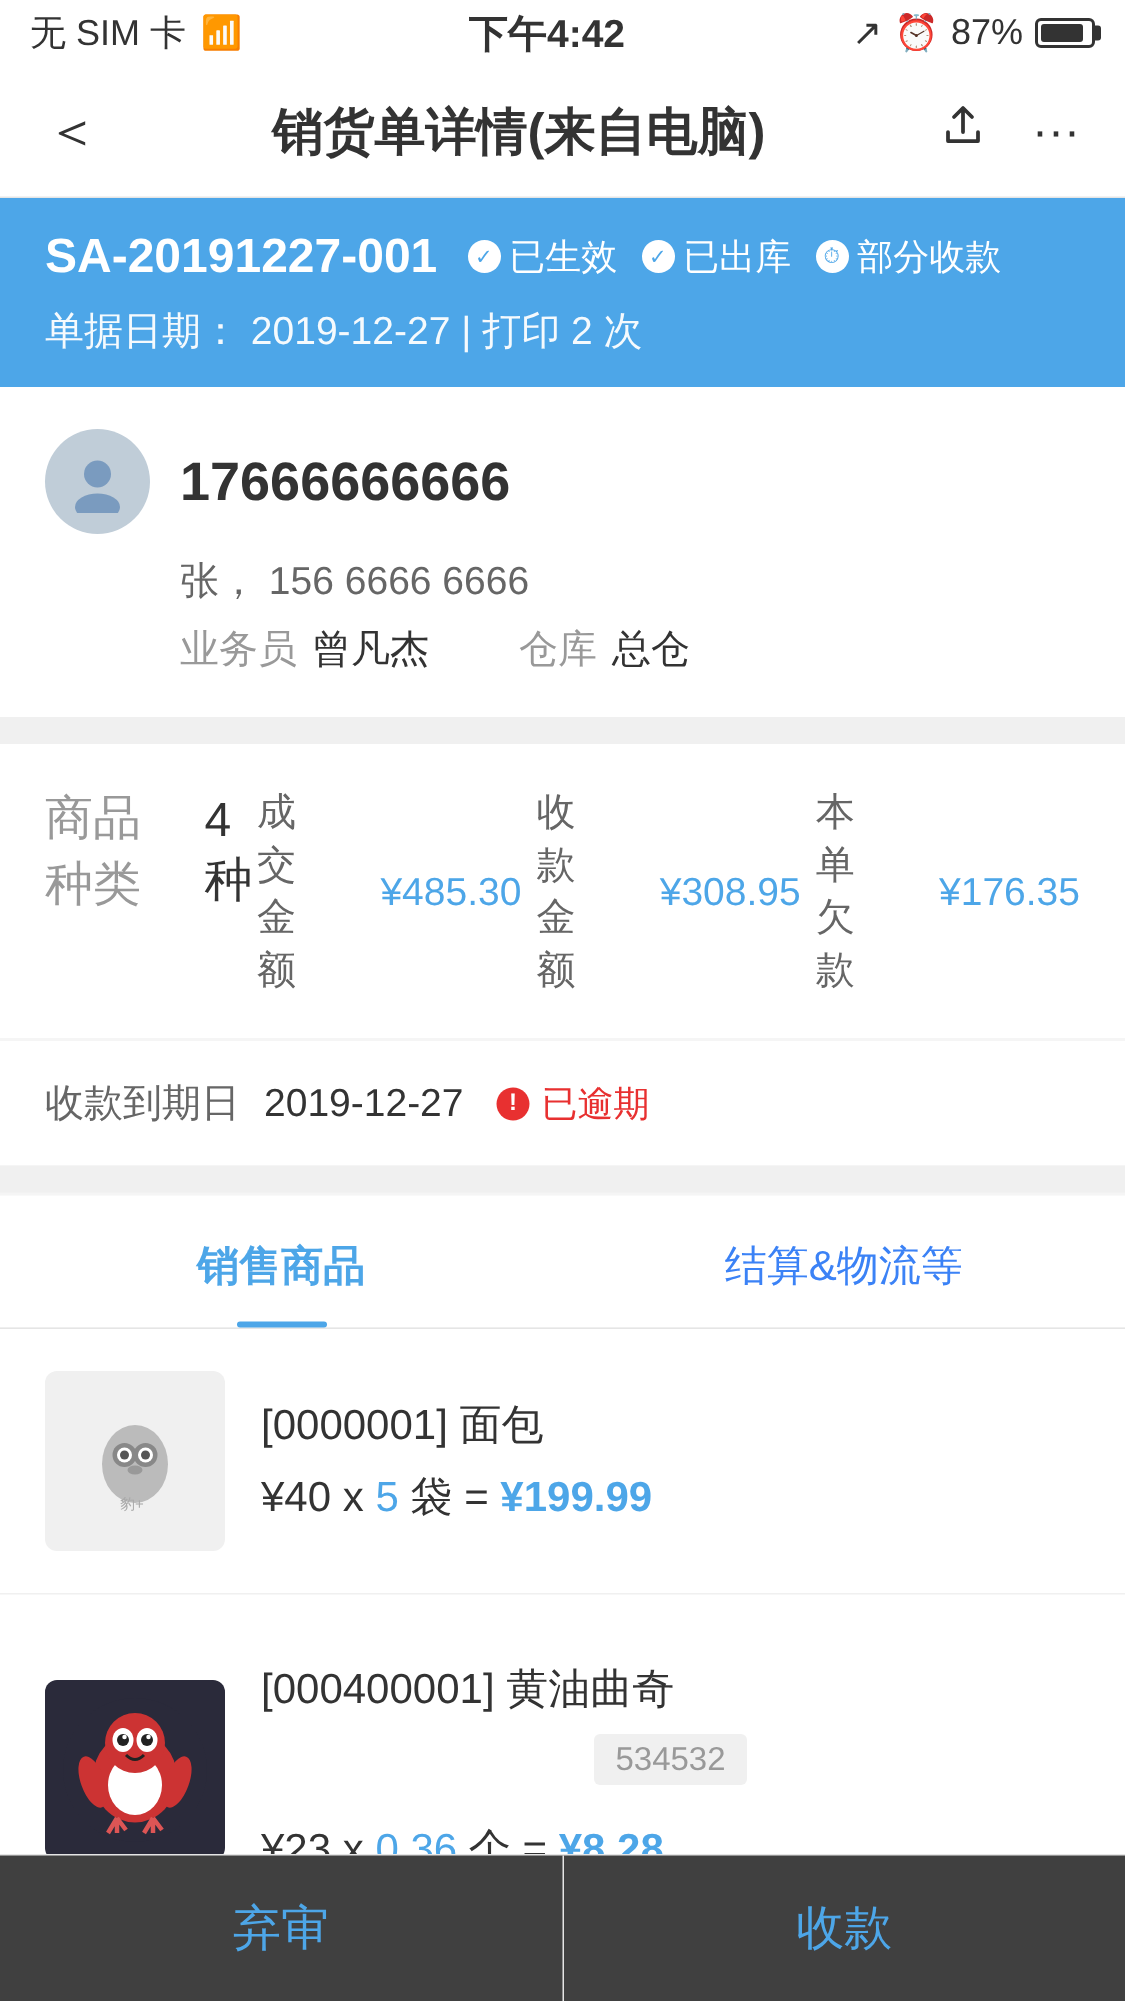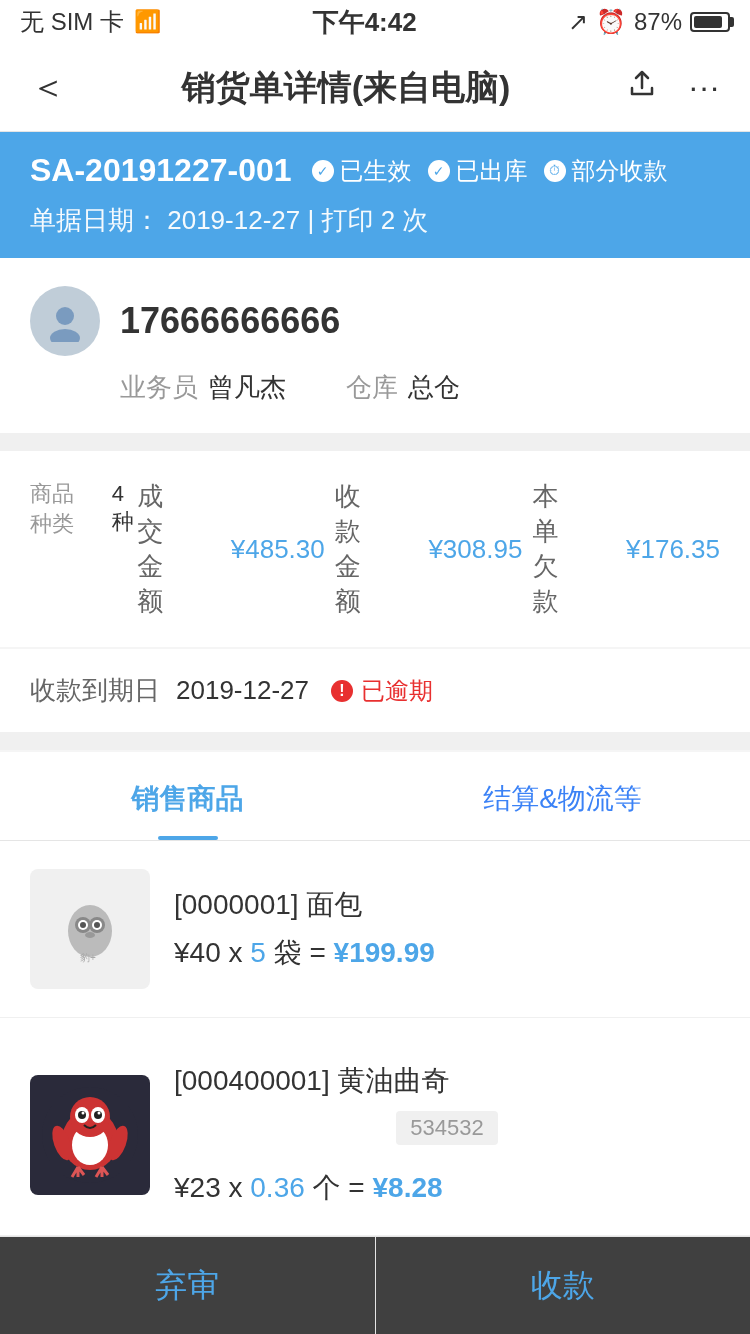--- a/index.html
+++ b/index.html
@@ -157,21 +157,21 @@
     }
     .stats-row {
       display: flex;
       justify-content: space-between;
       align-items: flex-start;
     }
     .stats-left {
       display: flex;
       align-items: center;
       gap: 16px;
-      font-size: 22px;
+      font-size: 32px;
     }
     .stats-label { color: #999; }
     .stats-value { color: #333; font-weight: 500; }
     .stats-right {
       display: flex;
       flex-direction: row;
       gap: 10px;
       align-items: flex-end;
     }
     .stats-item {
@@ -402,20 +402,24 @@
 <div class="customer-section">
   <div class="customer-row1">
     <div class="customer-avatar">
       <svg viewBox="0 0 42 42" fill="none" xmlns="http://www.w3.org/2000/svg">
         <circle cx="21" cy="16" r="9" fill="#7a9bbf"></circle>
         <ellipse cx="21" cy="38" rx="15" ry="9" fill="#7a9bbf"></ellipse>
       </svg>
     </div>
     <span class="customer-name">17666666666</span>
   </div>
+  <div class="customer-info">
+    <span>张，</span>
+    <span>156 6666 6666</span>
+  </div>
   <div class="customer-meta">
     <div class="meta-item">
       <span class="meta-label">业务员</span>
       <span class="meta-value">曾凡杰</span>
     </div>
     <div class="meta-item">
       <span class="meta-label">仓库</span>
       <span class="meta-value">总仓</span>
     </div>
   </div>

